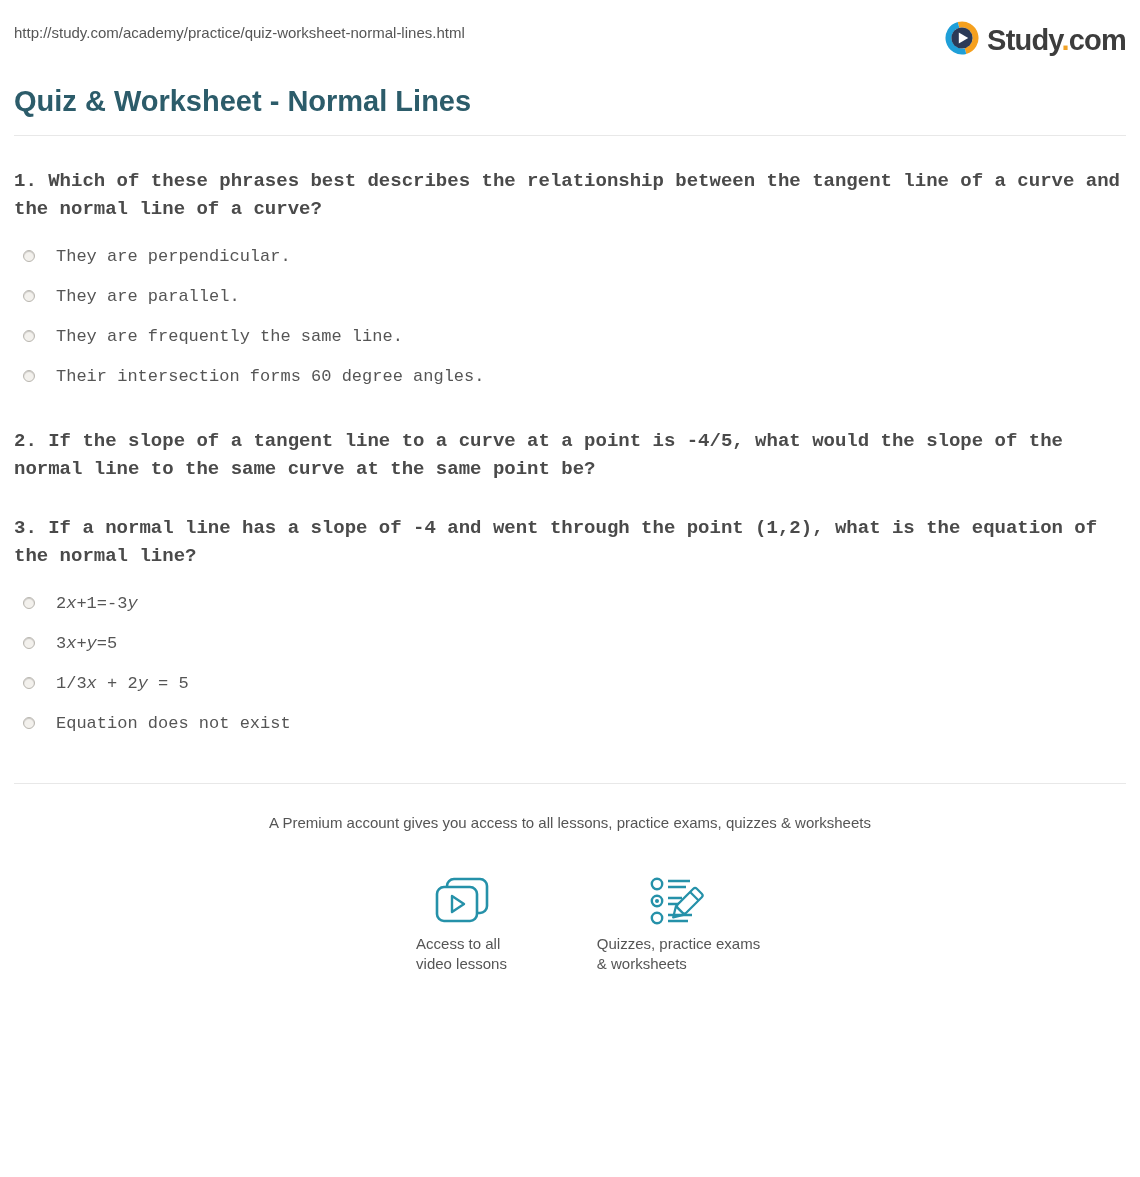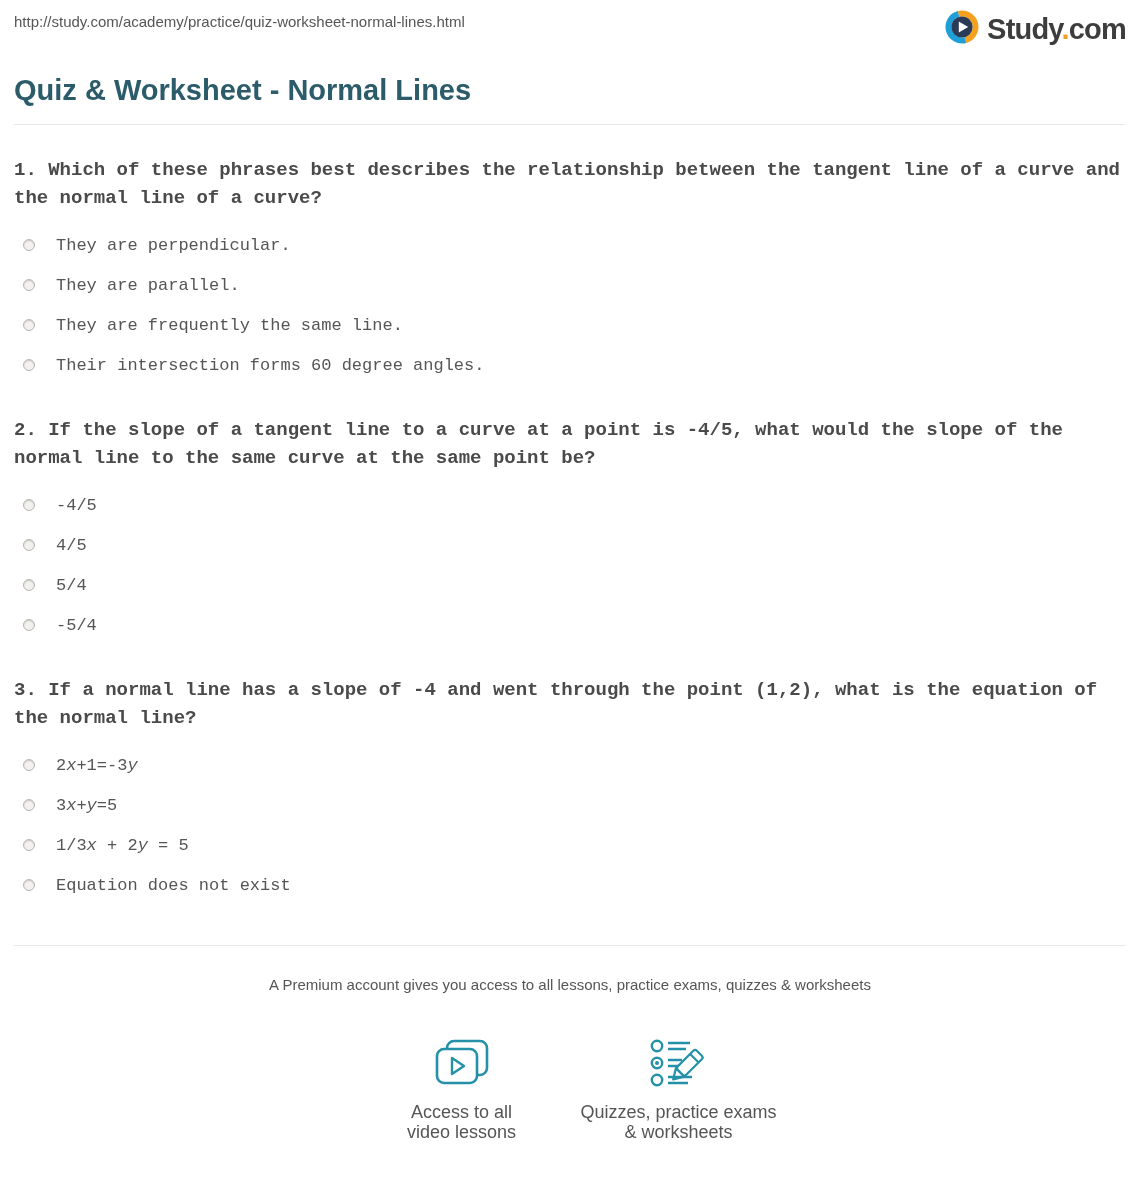--- a/index.html
+++ b/index.html
@@ -1,21 +1,21 @@
 <!DOCTYPE html>
 <html><head>
 <meta charset="utf-8">
 <style>
   * { margin:0; padding:0; box-sizing:border-box; }
   html,body { background:#fff; }
   body {
     width:1140px; min-height:1177px; margin:0 auto;
     font-family:"Liberation Sans", sans-serif; color:#555;
   }
-  .page { padding:0 14px; }
+  .page { padding:11px 14px; }
 
   
   .topbar { display:flex; justify-content:space-between; align-items:flex-start; padding-top:10px; min-height:50px; }
   .url { font-size:15px; color:#565656; padding-top:3px; }
   .logo { display:flex; align-items:center; gap:8px; cursor:pointer; }
   .logo-text { font-size:29px; font-weight:700; color:#3d3d3d; letter-spacing:-0.8px; line-height:34px; }
   .logo-dot { color:#f0a125; }
 
   
   h1.page-title { margin-top:24px; font-size:29px; font-weight:700; color:#2c5c6a; }
@@ -37,21 +37,21 @@
 
   
   .section-divider { border:none; border-top:1px solid #e8e8e8; margin-top:40px; }
   .promo { text-align:center; padding-top:21px; }
   .promo-heading { font-size:23px; font-weight:400; color:#42a1c1; cursor:pointer; }
   .promo-subheading { font-size:15px; color:#555; margin-top:9px; }
   .features { display:flex; justify-content:center; margin-top:37px; }
   .feature { width:217px; display:flex; flex-direction:column; align-items:center; }
   .feature-icon { height:62px; display:flex; align-items:flex-end; justify-content:center; }
   .feature-icon svg { display:block; }
-  .feature-label { margin-top:10px; font-size:18px; line-height:20px; color:#555; text-align:center; }
+  .feature-label { margin-top:4px; font-size:15px; line-height:20px; color:#555; text-align:left; }
 </style>
 </head>
 <body>
 
 <div class="page">
 
   <div class="topbar">
     <div class="url">http://study.com/academy/practice/quiz-worksheet-normal-lines.html</div>
     <div class="logo">
       <span>
@@ -88,38 +88,20 @@
             <span class="option-label">They are frequently the same line.</span>
           </div>
           <div class="option-row">
             <span class="radio"></span>
             <span class="option-label">Their intersection forms 60 degree angles.</span>
           </div>
         </div>
       </section>
       <section class="question">
         <h2 class="question-prompt">2. If the slope of a tangent line to a curve at a point is -4/5, what would the slope of the normal line to the same curve at the same point be?</h2>
-        <div class="options">
-          <div class="option-row">
-            <span class="radio"></span>
-            <span class="option-label">-4/5</span>
-          </div>
-          <div class="option-row">
-            <span class="radio"></span>
-            <span class="option-label">4/5</span>
-          </div>
-          <div class="option-row">
-            <span class="radio"></span>
-            <span class="option-label">5/4</span>
-          </div>
-          <div class="option-row">
-            <span class="radio"></span>
-            <span class="option-label">-5/4</span>
-          </div>
-        </div>
       </section>
       <section class="question">
         <h2 class="question-prompt">3. If a normal line has a slope of -4 and went through the point (1,2), what is the equation of the normal line?</h2>
         <div class="options">
           <div class="option-row">
             <span class="radio"></span>
             <span class="option-label">2<i>x</i>+1=-3<i>y</i></span>
           </div>
           <div class="option-row">
             <span class="radio"></span>

